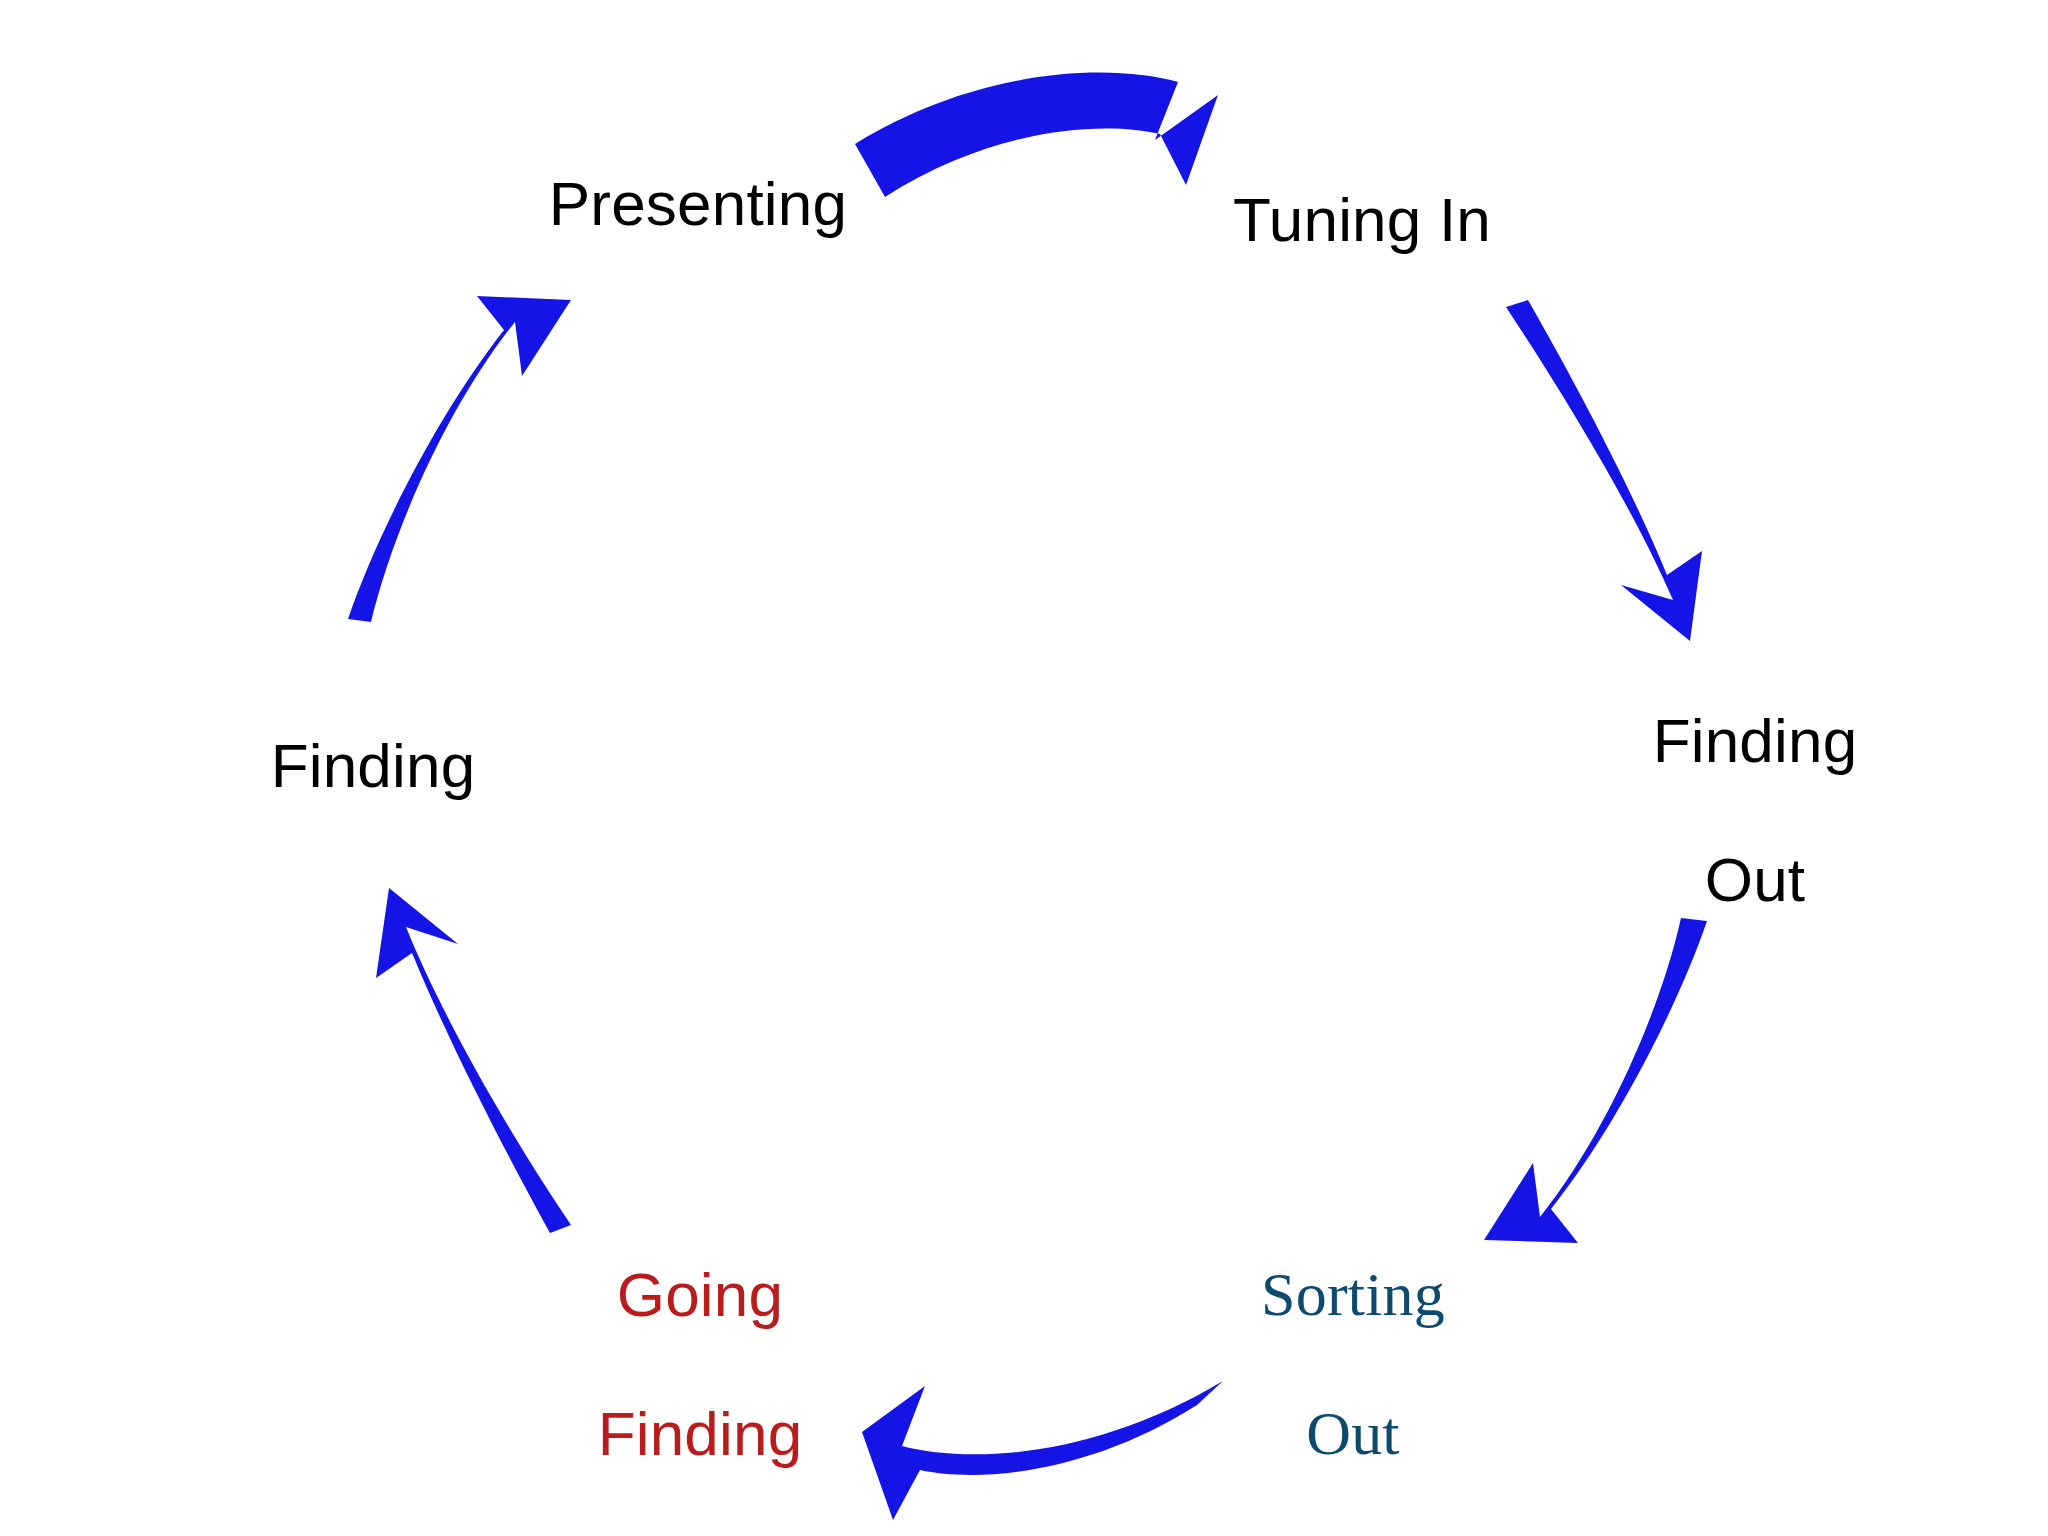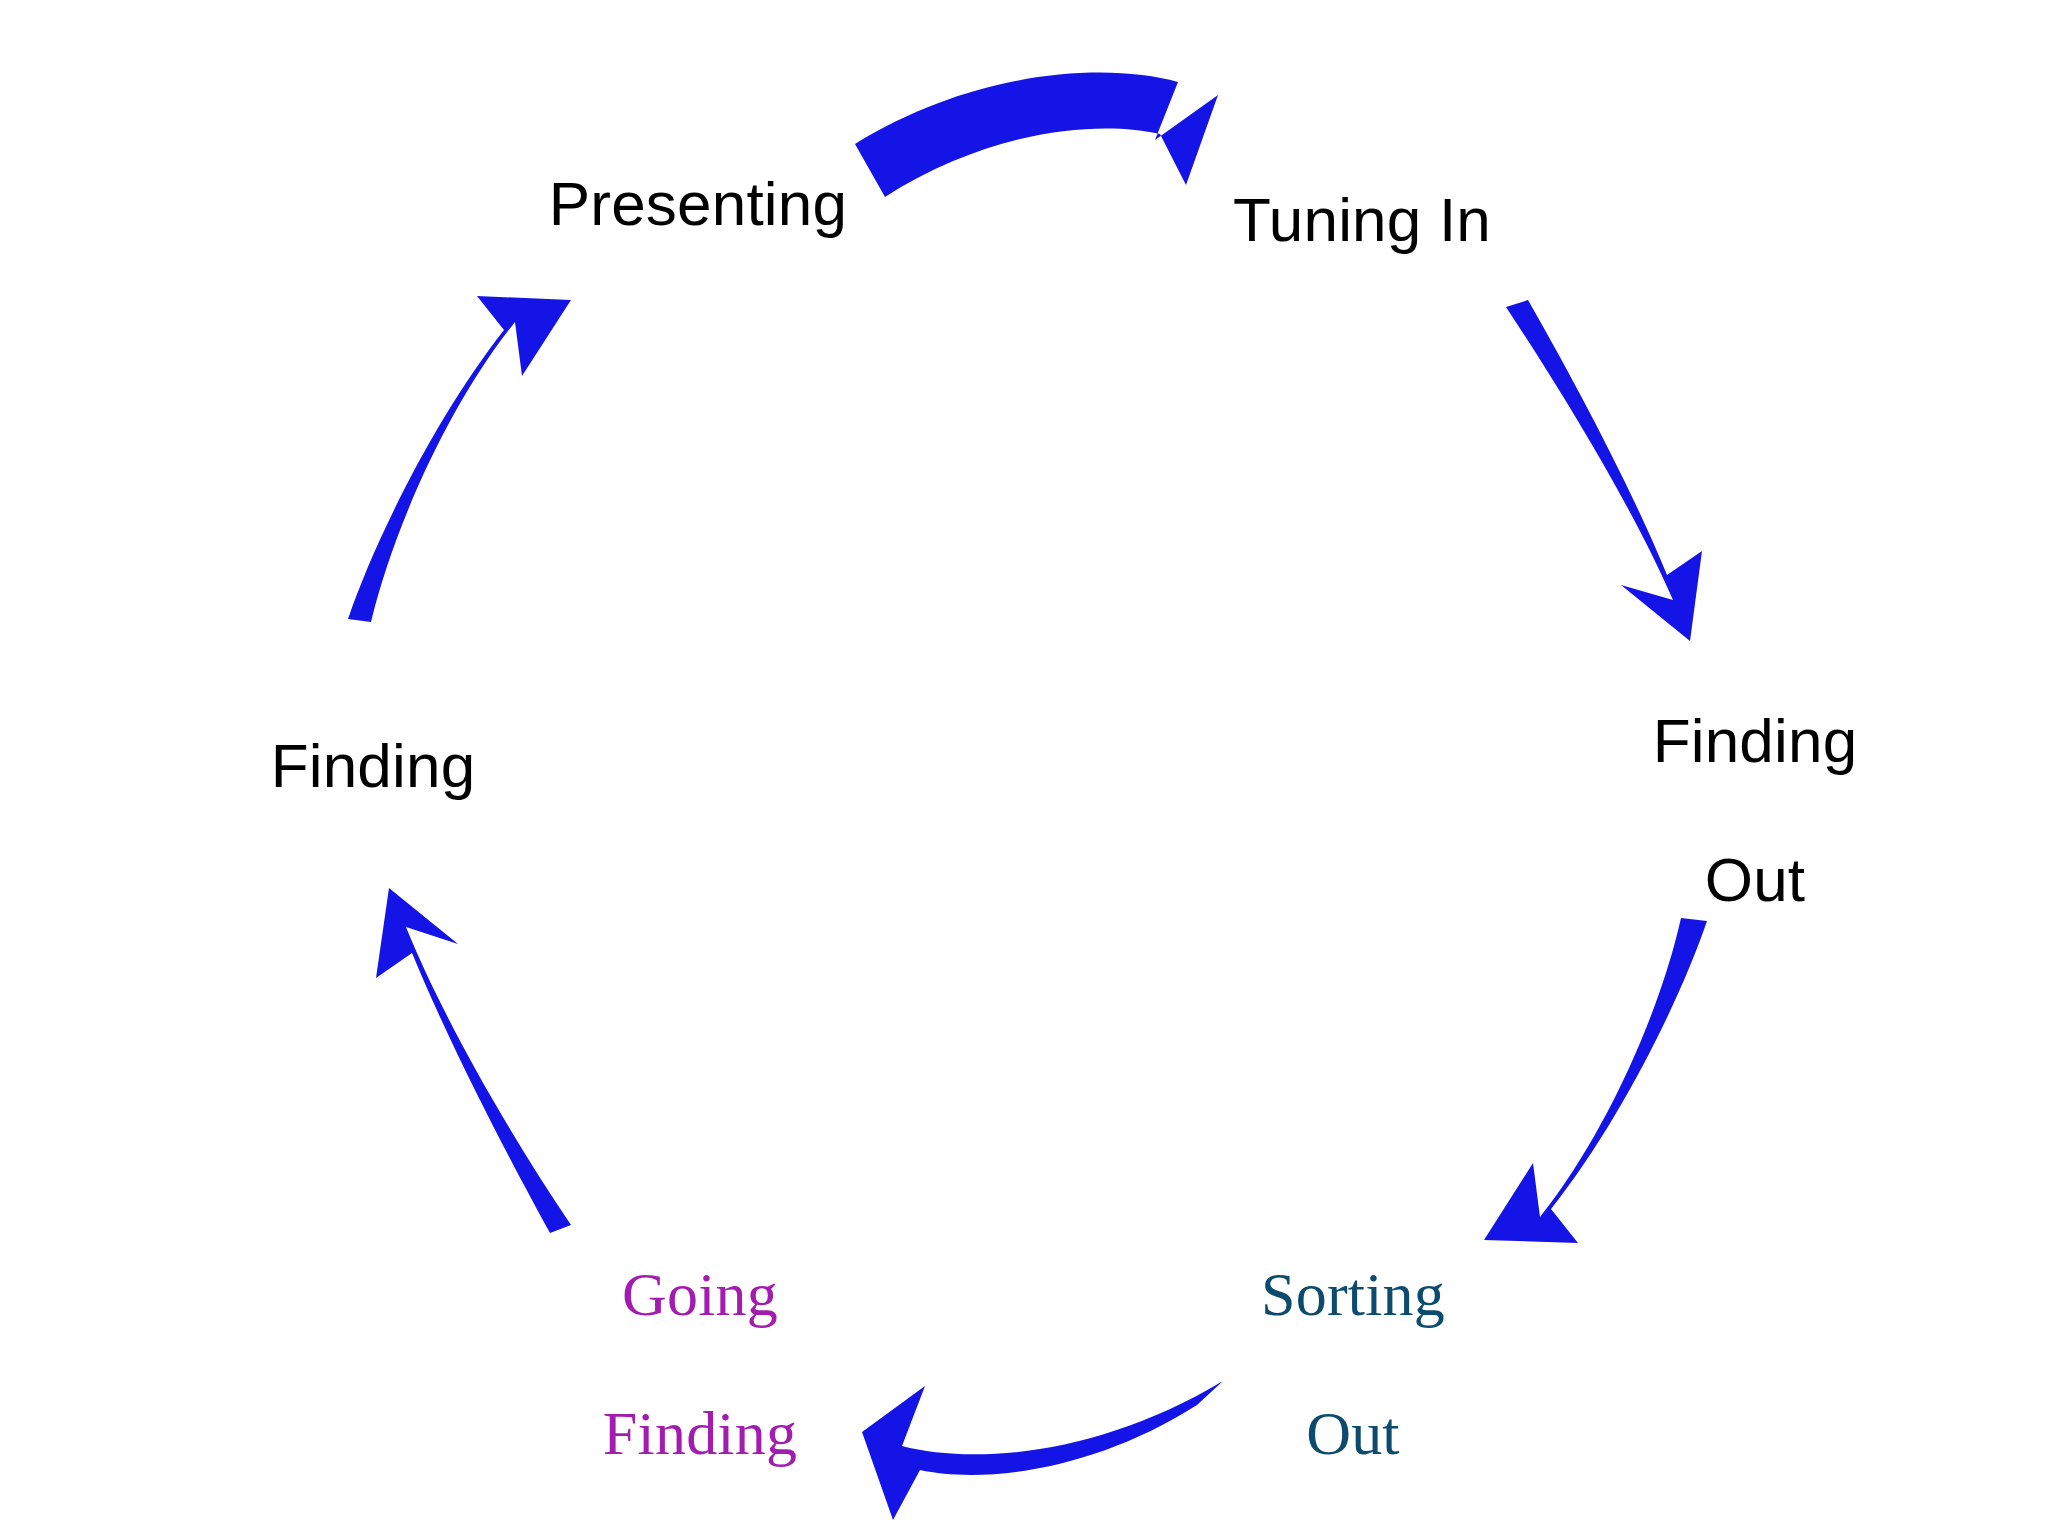--- a/index.html
+++ b/index.html
@@ -122,20 +122,20 @@
   <div class="node-label" style="left: 1755px; top: 776px; color: rgb(0, 0, 0);">
     <span data-bind="diagram.stages.2.lines.0">Finding</span><br>
     <span data-bind="diagram.stages.2.lines.1">Out</span>
   </div>
 
   <div class="node-label" style="left: 1353px; top: 1330px; color: #0c4a6e; font-family: Liberation Serif, serif;">
     <span data-bind="diagram.stages.3.lines.0">Sorting</span><br>
     <span data-bind="diagram.stages.3.lines.1">Out</span>
   </div>
 
-  <div class="node-label" style="left: 700px; top: 1330px; color: #a21caf; font-family: Liberation Serif, serif;">
+  <div class="node-label" style="left: 700px; top: 1330px; color: #b91c1c;">
     <span data-bind="diagram.stages.4.lines.0">Going</span><br>
     <span data-bind="diagram.stages.4.lines.1">Finding</span>
   </div>
 
   <div class="node-label" data-bind="diagram.stages.5.label" style="left: 373px; top: 766px; color: rgb(0, 0, 0);">Finding</div>
 
 </div>
 
 </body></html>

